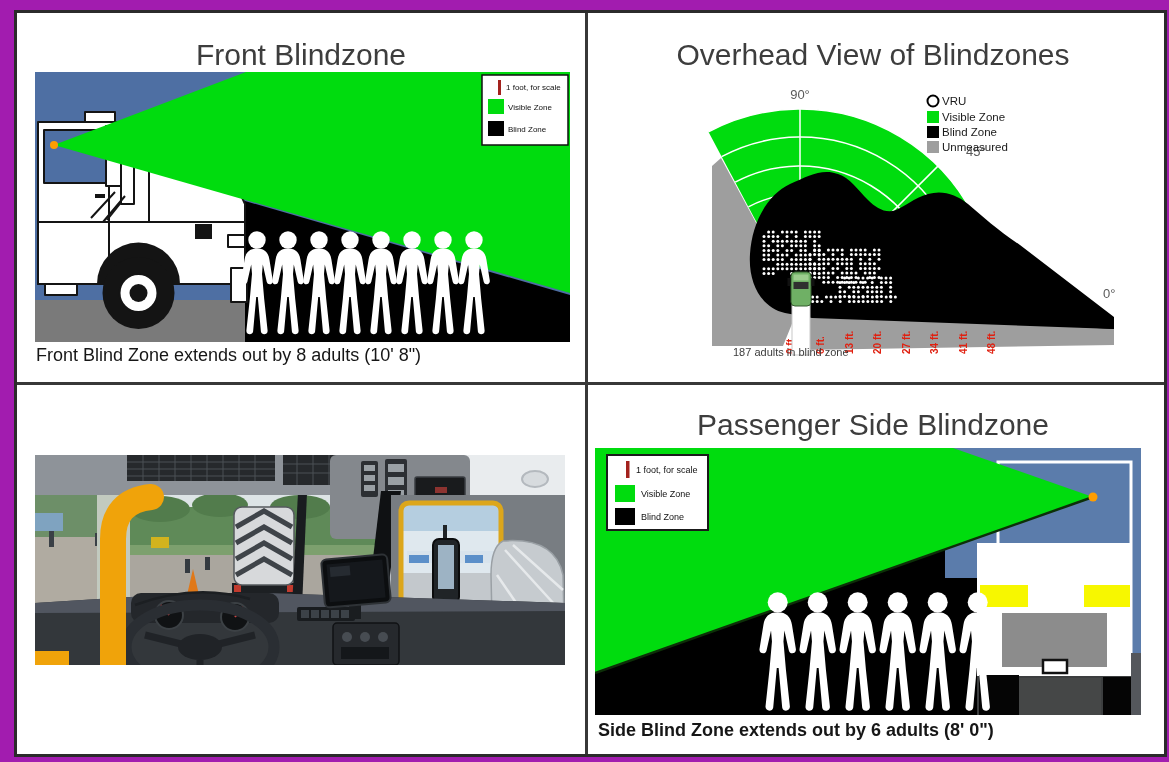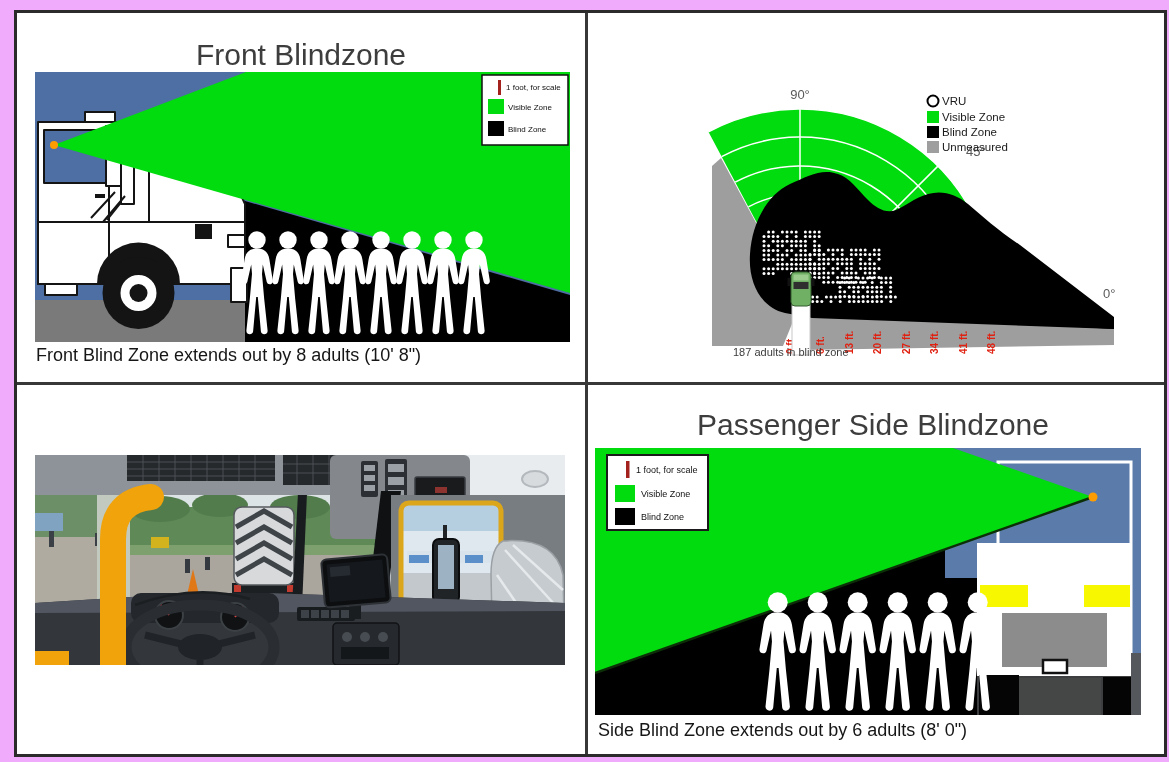--- a/index.html
+++ b/index.html
@@ -1,27 +1,27 @@
 <!DOCTYPE html>
 <html><head>
 <meta charset="utf-8">
 <style>
   html,body{margin:0;padding:0;background:#ffffff;}
-  .page{position:relative;width:1169px;height:762px;background:#f0abfc;font-family:"Liberation Sans",sans-serif;overflow:hidden;}
+  .page{position:relative;width:1169px;height:762px;background:#a21caf;font-family:"Liberation Sans",sans-serif;overflow:hidden;}
   .frame{position:absolute;left:14px;top:10px;width:1147px;height:741px;border:3px solid #2b2b2b;background:#ffffff;box-sizing:content-box;}
   .vdiv{position:absolute;left:568px;top:0;width:3px;height:741px;background:#383838;}
   .hdiv{position:absolute;left:0;top:369px;width:1147px;height:3px;background:#383838;}
   .panel-title{position:absolute;color:#3d3d3d;font-size:30px;line-height:1.1;text-align:center;white-space:nowrap;}
   #t1{left:0;top:25px;width:568px;}
   #t2{left:571px;top:25px;width:570px;}
   #t3{left:0;top:395px;width:568px;}
   #t4{left:571px;top:395px;width:570px;text-align:center;}
   .caption{position:absolute;color:#161616;font-size:18px;white-space:nowrap;}
   #c1{left:19px;top:332px;}
-  #c4{left:581px;top:707px;}
+  #c4{left:581px;top:707px;font-weight:bold;}
   .figsvg{position:absolute;display:block;}
   #svg1{left:18px;top:59px;}
   #svg2{left:673px;top:69px;}
   #svg3{left:18px;top:442px;}
   #svg4{left:578px;top:435px;}
   svg text{font-family:"Liberation Sans",sans-serif;}
   .p2tick{fill:#e02010;font-size:10px;font-weight:700;}
   .p2lab{fill:#5a5a5a;font-size:13px;}
   .p2leg{fill:#1a1a1a;font-size:11.5px;}
   .p2cap{fill:#3c3c3c;font-size:11px;}
@@ -30,20 +30,21 @@
 </style>
 </head>
 <body>
 
 <div class="page">
 <div class="frame">
   <div class="vdiv"></div>
   <div class="hdiv"></div>
 
   <div class="panel-title" id="t1">Front Blindzone</div>
+  <div class="panel-title" id="t2">Overhead View of Blindzones</div>
   <div class="panel-title" id="t4">Passenger Side Blindzone</div>
 
   <svg id="svg1" class="figsvg" width="535" height="270" viewBox="0 0 535 270">
     <defs>
       <g id="person" fill="#ffffff">
         <circle cx="18" cy="9" r="8.7"></circle>
         <path d="M18 17.5 C10.5 17.5 6.6 21.6 5.6 28.5 L2.2 49.5 C1.5 53.6 7.4 54.9 8.3 50.8 L12.2 33.5 L13 43 L10.8 68 L7.4 99.5 C7 103.8 13.4 104.6 14.1 100.4 L17.2 66 L18.8 66 L21.9 100.4 C22.6 104.6 29 103.8 28.6 99.5 L25.2 68 L23 43 L23.8 33.5 L27.7 50.8 C28.6 54.9 34.5 53.6 33.8 49.5 L30.4 28.5 C29.4 21.6 25.5 17.5 18 17.5 Z"></path>
       </g>
     </defs>
     <rect x="0" y="0" width="535" height="270" fill="#4e6fa3"></rect>

